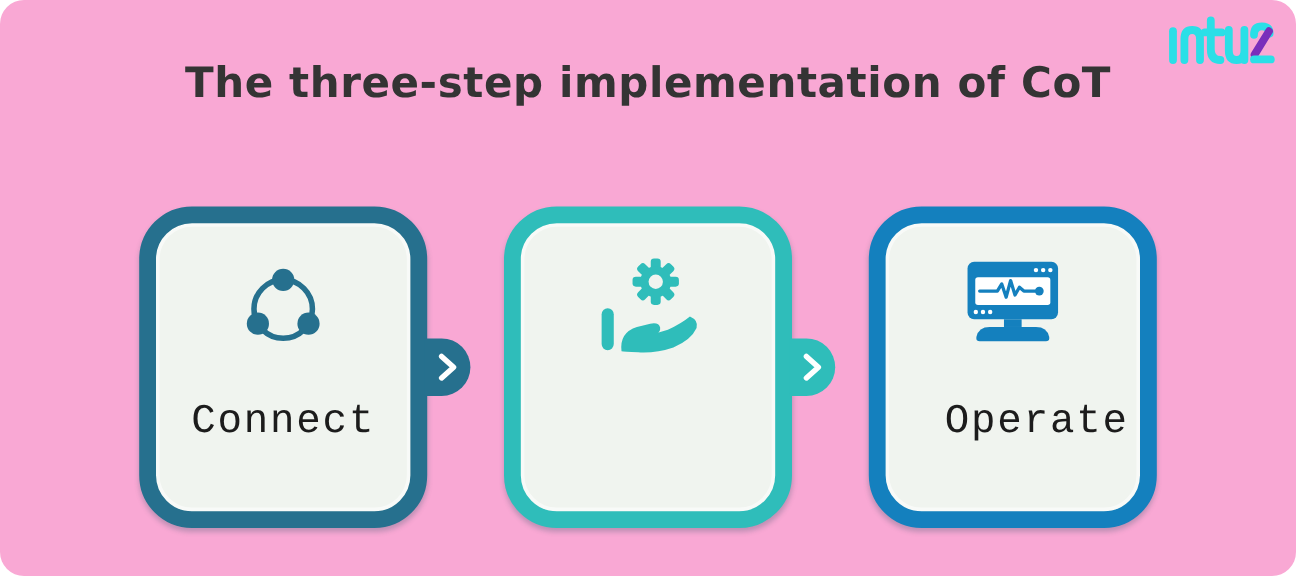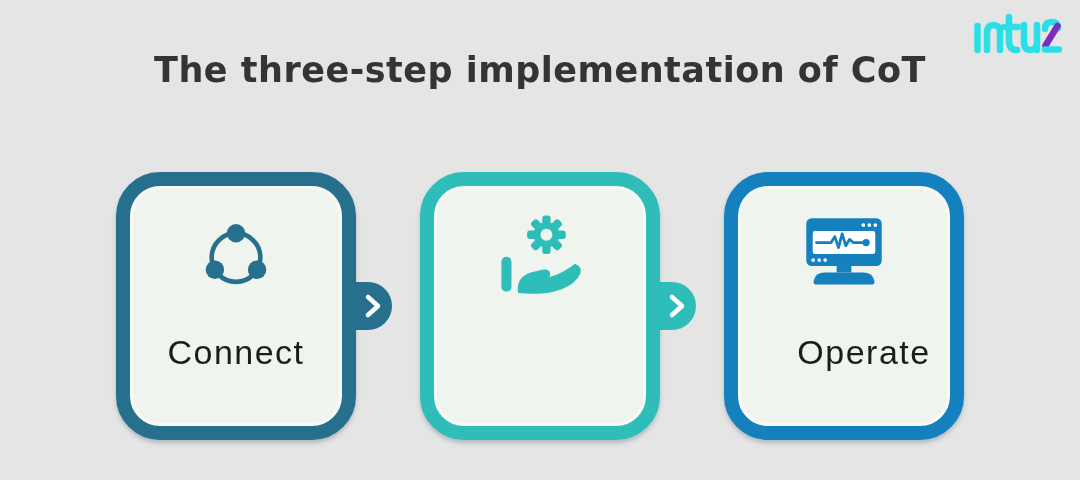--- a/index.html
+++ b/index.html
@@ -9,21 +9,21 @@
   }
   .page-title {
     position:absolute; top:50px; left:0; right:0;
     text-align:center; font-size:35px; font-weight:700;
     letter-spacing:0.5px;
     font-family:"DejaVu Sans", sans-serif;
   }
   .logo { position:absolute; top:12px; right:16px; width:92px; height:44px; }
   .cards-row {
     position:absolute; left:116px; top:172px;
-    display:flex; gap:64px;
+    display:flex; gap:64px;font-family:Liberation Mono, monospace;
   }
   .step-card {
     position:relative; box-sizing:border-box;
     width:240px; height:268px;
     border:14px solid #888; border-radius:44px;
     box-shadow: 0 3px 4px rgba(60,90,110,0.30), inset 0 0 0 3px rgba(255,255,255,0.55);
   }
   .icon-wrap {
     position:absolute; left:50%; top:69px; transform:translate(-50%,-50%);
   }
@@ -36,21 +36,21 @@
     position:absolute; left:100%; margin-left:12px; top:50%;
     transform:translateY(-50%);
     width:38px; height:48px;
     border-radius:0 24px 24px 0;
     display:flex; align-items:center; justify-content:center;
   }
 </style>
 </head>
 <body>
 
-<div class="canvas" style="background-color: #e5e5e5;">
+<div class="canvas" style="background-color: #f9a8d4; border-radius: 20px;">
 
   <div class="page-title" style="color: rgb(52, 52, 52);">The three-step implementation of CoT</div>
 
   <svg class="logo" viewBox="0 0 92 44" aria-label="intuz" style="color: rgb(43, 223, 231);">
     <g fill="none" stroke="currentColor" stroke-width="6.5" stroke-linecap="round">
       <path d="M5.5,14 V38"></path>
       <path d="M15,38 V20.5 Q15,13 21.5,13 Q28,13 28,20.5 V38"></path>
       <path d="M37,5 V29 Q37,38 45,38 M32,15 H46"></path>
       <path d="M52,13 V30 Q52,38 58.5,38 Q65,38 65,30 V13 M65,13 V38"></path>
       <path d="M73,17 Q73,10 79.5,10 Q86,10 86,16"></path>

